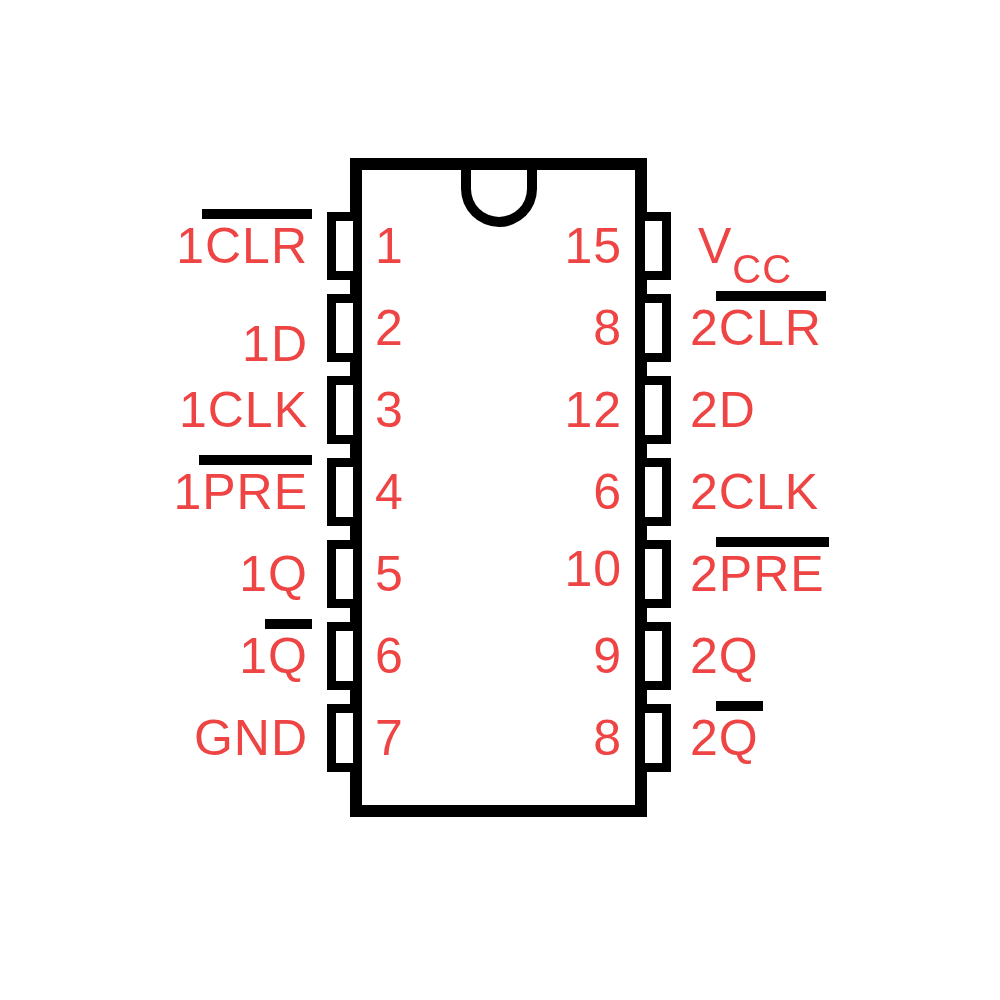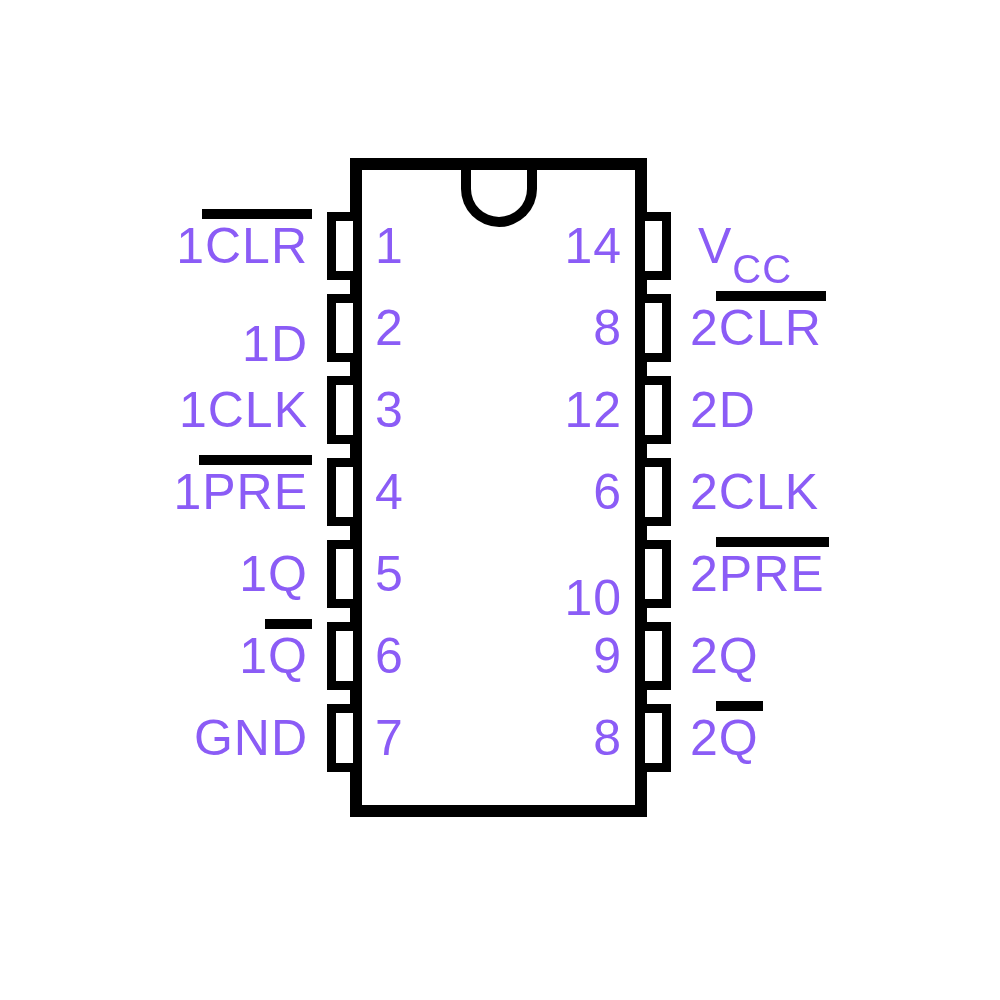--- a/index.html
+++ b/index.html
@@ -48,21 +48,21 @@
   }
   .pin-lead.left  { left: 327px; }
   .pin-lead.right { left: 636px; }
   .row-text {
     position: absolute;
     height: 60px;
     line-height: 60px;
     font-size: 50px;
     letter-spacing: 1px;
     white-space: nowrap;
-    color: #8b5cf6;
+    color: #ef4444;
   }
   .pin-num.left  { left: 375px; text-align: left; }
   .pin-num.right { right: 378px; text-align: right; }
   .pin-label.left  { right: 692px; text-align: right; }
   .pin-label.right { left: 690px; text-align: left; }
   .ov {
     position: relative;
     display: inline-block;
   }
   .ov::before {
@@ -102,33 +102,33 @@
       <div class="pin-lead left" style="top: 540px;"></div>
       <div class="row-text pin-num left" style="top: 544px;">5</div>
       <div class="row-text pin-label left" style="top: 544px;"><span>1Q</span></div>
       <div class="pin-lead left" style="top: 622px;"></div>
       <div class="row-text pin-num left" style="top: 626px;">6</div>
       <div class="row-text pin-label left" style="top: 626px;"><span>1</span><span class="ov">Q</span></div>
       <div class="pin-lead left" style="top: 704px;"></div>
       <div class="row-text pin-num left" style="top: 708px;">7</div>
       <div class="row-text pin-label left" style="top: 708px;"><span>GND</span></div>
       <div class="pin-lead right" style="top: 212px;"></div>
-      <div class="row-text pin-num right" style="top: 216px;">14</div>
+      <div class="row-text pin-num right" style="top: 216px;">15</div>
       <div class="row-text pin-label right" style="top: 216px; margin-left: 8px;"><span>V</span><span class="sub">CC</span></div>
       <div class="pin-lead right" style="top: 294px;"></div>
       <div class="row-text pin-num right" style="top: 298px;">8</div>
       <div class="row-text pin-label right" style="top: 298px;"><span>2</span><span class="ov">CLR</span></div>
       <div class="pin-lead right" style="top: 376px;"></div>
       <div class="row-text pin-num right" style="top: 380px; margin-left: 42px;">12</div>
       <div class="row-text pin-label right" style="top: 380px;"><span>2D</span></div>
       <div class="pin-lead right" style="top: 458px;"></div>
       <div class="row-text pin-num right" style="top: 462px;">6</div>
       <div class="row-text pin-label right" style="top: 462px;"><span>2CLK</span></div>
       <div class="pin-lead right" style="top: 540px;"></div>
-      <div class="row-text pin-num right" style="top: 568px; margin-left: 33px;">10</div>
+      <div class="row-text pin-num right" style="top: 539px; margin-left: 33px;">10</div>
       <div class="row-text pin-label right" style="top: 544px;"><span>2</span><span class="ov">PRE</span></div>
       <div class="pin-lead right" style="top: 622px;"></div>
       <div class="row-text pin-num right" style="top: 626px;">9</div>
       <div class="row-text pin-label right" style="top: 626px;"><span>2Q</span></div>
       <div class="pin-lead right" style="top: 704px;"></div>
       <div class="row-text pin-num right" style="top: 708px;">8</div>
       <div class="row-text pin-label right" style="top: 708px;"><span>2</span><span class="ov">Q</span></div>
     </div>
 </div>
 

